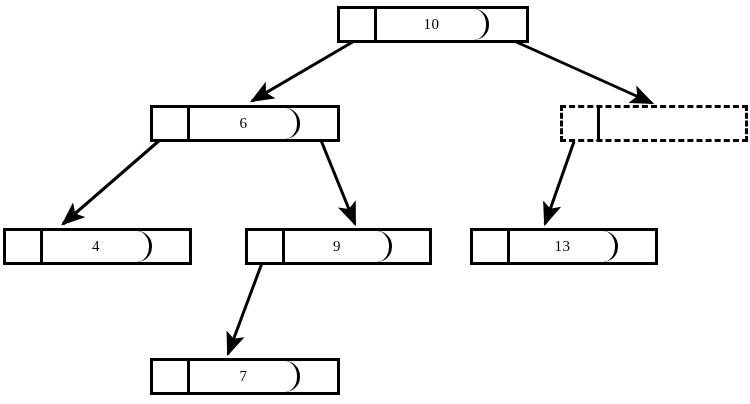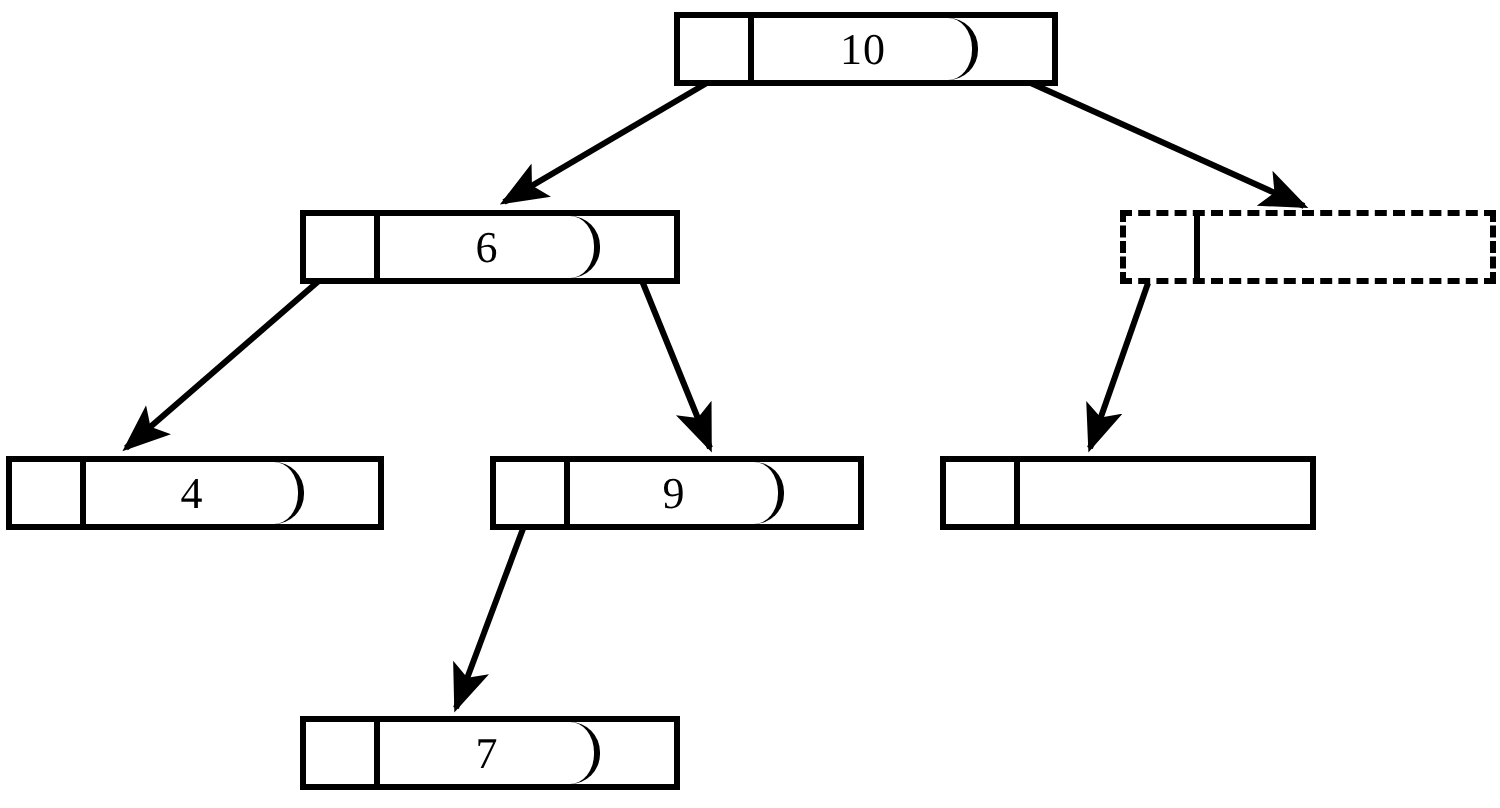--- a/index.html
+++ b/index.html
@@ -45,21 +45,21 @@
     width: 37px;
     flex: 0 0 37px;
     border-right: 3px solid #000000;
   }
   .node .cell-value {
     flex: 1 1 auto;
     display: flex;
     align-items: center;
     justify-content: center;
     border-right: 3px solid #000000;
-    font-size: 22px;
+    font-size: 15px;
     line-height: 1;
     color: #000000;
     letter-spacing: 0.5px;
     border-radius: 15px;
   }
   .node .cell-right {
     width: 37px;
     flex: 0 0 37px;
   }
   .node.dashed .cell-left {
@@ -110,20 +110,21 @@
         <div class="cell cell-value">4</div>
         <div class="cell cell-right"></div>
       </div>
       <div class="node" style="left: 245px; top: 228px; width: 187px; height: 37px;">
         <div class="cell cell-left"></div>
         <div class="cell cell-value">9</div>
         <div class="cell cell-right"></div>
       </div>
       <div class="node" style="left: 470px; top: 228px; width: 188px; height: 37px;">
         <div class="cell cell-left"></div>
+        <div class="cell cell-value">13</div>
         <div class="cell cell-right"></div>
       </div>
       <div class="node" style="left: 150px; top: 358px; width: 190px; height: 37px;">
         <div class="cell cell-left"></div>
         <div class="cell cell-value">7</div>
         <div class="cell cell-right"></div>
       </div>
     </div>
 
 </div>

